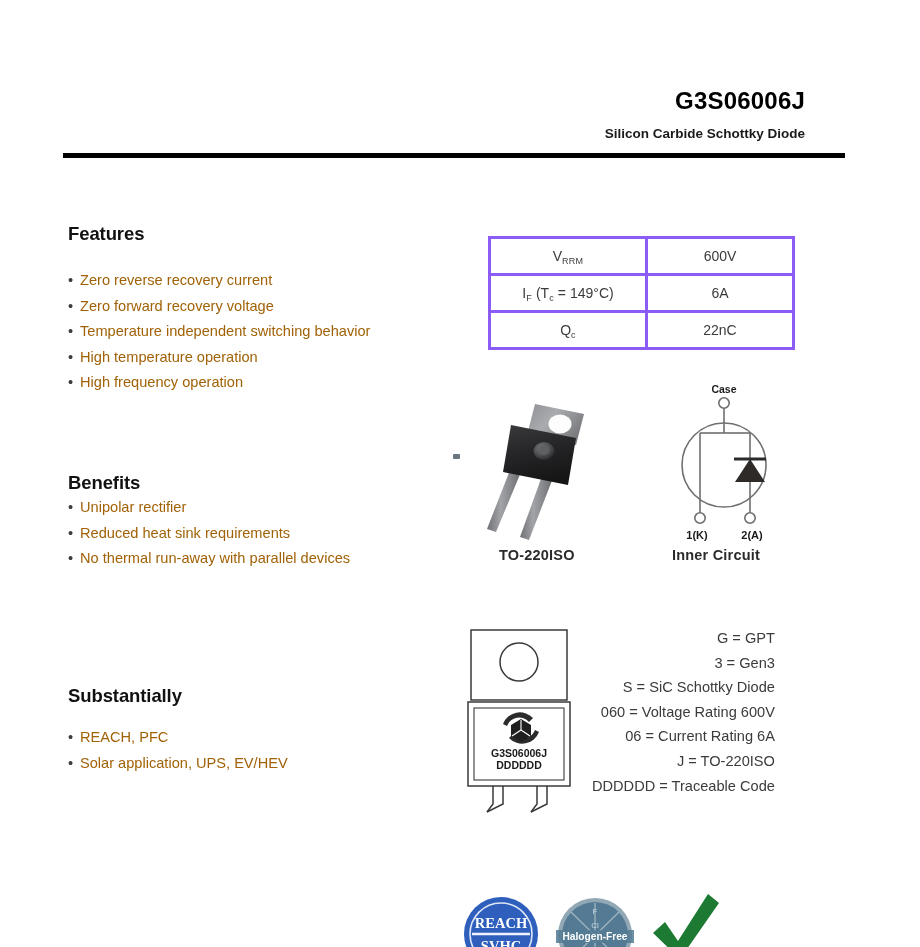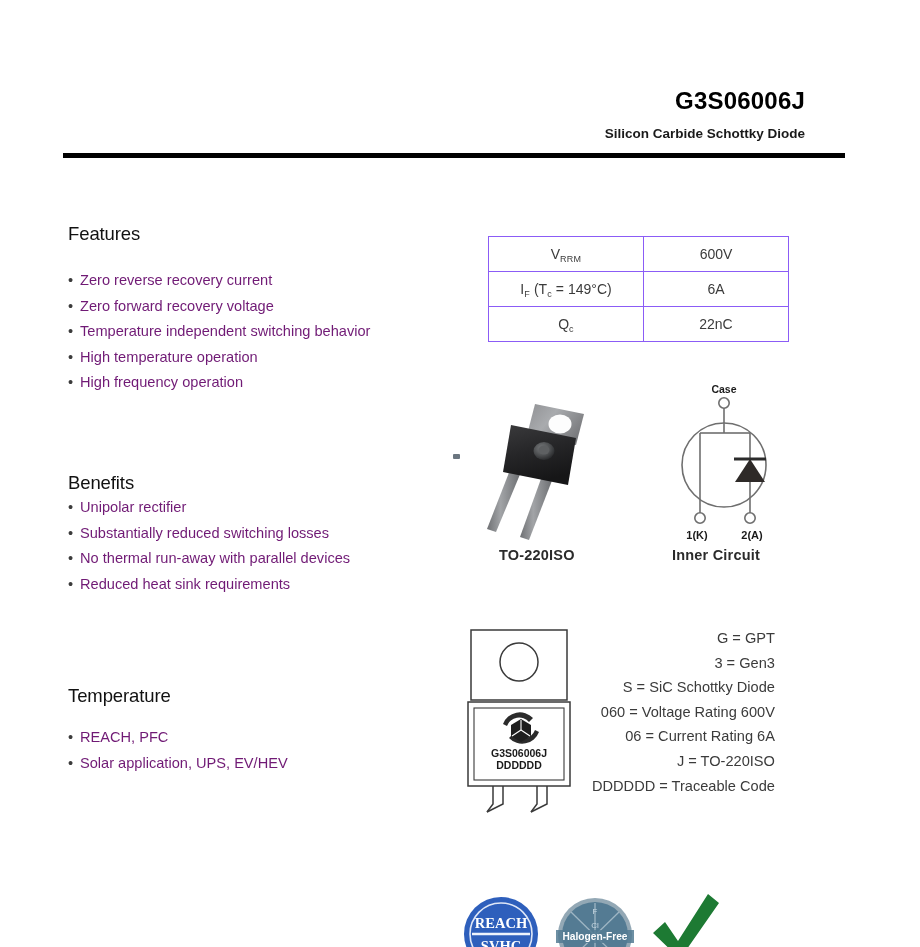--- a/index.html
+++ b/index.html
@@ -50,21 +50,21 @@
     width: 782px;
     height: 5px;
     background: #000000;
   }
 
   
   .sec-title {
     position: absolute;
     left: 68px;
     font-size: 18.5px;
-    font-weight: normal;
+    font-weight: bold;
     color: #111111;
     letter-spacing: -0.1px;
     text-align: right;
   }
   #features-title { top: 183px; }
   #benefits-title { top: 432px; }
   #applications-title { top: 645px; }
 
   .bullet-list {
     position: absolute;
@@ -73,41 +73,41 @@
     padding: 0;
     list-style: none;
   }
   #features-list { top: 228px; }
   #benefits-list { top: 455px; }
   #applications-list { top: 685px; }
 
   .bullet-list li {
     font-size: 14.6px;
     line-height: 25.5px;
-    color: #701a75;
+    color: #a16207;
     white-space: nowrap;
   }
   .bullet-list li::before {
     content: "\2022";
     display: inline-block;
     width: 12px;
     color: #3b3b3b;
   }
 
   
   .spec-table {
     position: absolute;
     left: 488px;
     top: 196px;
     width: 284px;
     border-collapse: collapse;
     table-layout: fixed;
   }
   .spec-table td {
-    border: 1px solid #8b5cf6;
+    border: 3px solid #8b5cf6;
     height: 34px;
     text-align: center;
     vertical-align: middle;
     font-size: 14px;
     color: #3b3b3b;
     padding: 0 4px;
   }
   .spec-table td.param { width: 146px; }
   .spec-table td.value { width: 136px; }
   .spec-table sub {
@@ -205,26 +205,25 @@
     <li>Zero reverse recovery current</li>
     <li>Zero forward recovery voltage</li>
     <li>Temperature independent switching behavior</li>
     <li>High temperature operation</li>
     <li>High frequency operation</li>
   </ul>
 
   <div class="sec-title" id="benefits-title">Benefits</div>
   <ul class="bullet-list" id="benefits-list">
     <li>Unipolar rectifier</li>
-    <li>Substantially reduced switching losses</li>
+    <li>Reduced heat sink requirements</li>
     <li>No thermal run-away with parallel devices</li>
-    <li>Reduced heat sink requirements</li>
   </ul>
 
-  <div class="sec-title" id="applications-title">Temperature</div>
+  <div class="sec-title" id="applications-title">Substantially</div>
   <ul class="bullet-list" id="applications-list">
     <li>REACH, PFC</li>
     <li>Solar application, UPS, EV/HEV</li>
   </ul>
 
   <table class="spec-table">
     <tbody>
       <tr>
         <td class="param"><span>V</span><sub>RRM</sub></td>
         <td class="value">600V</td>

